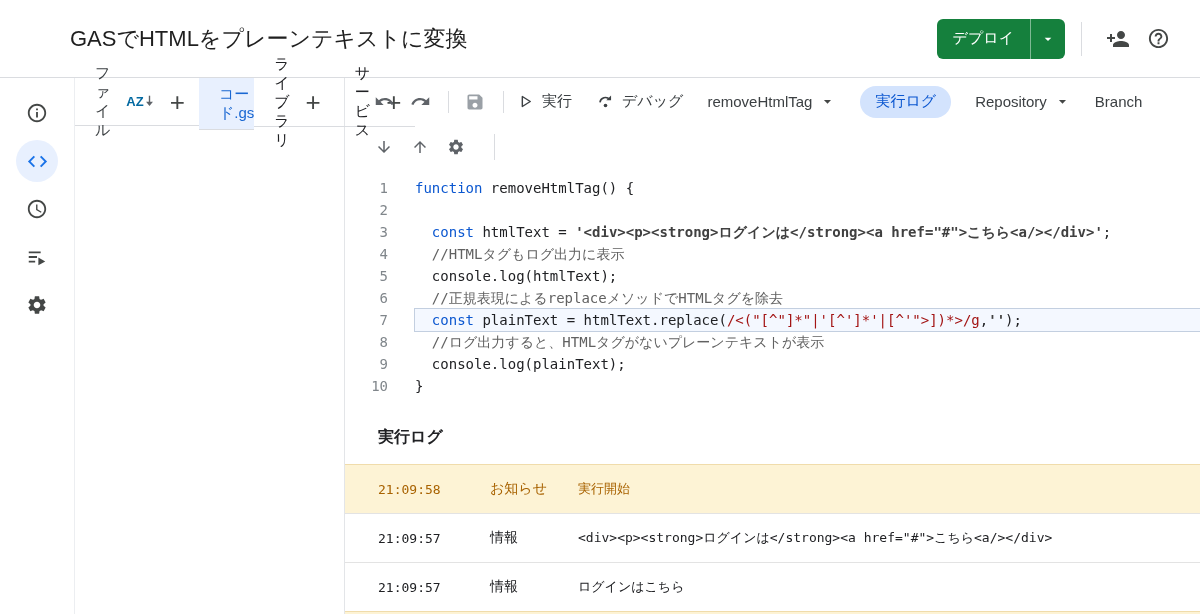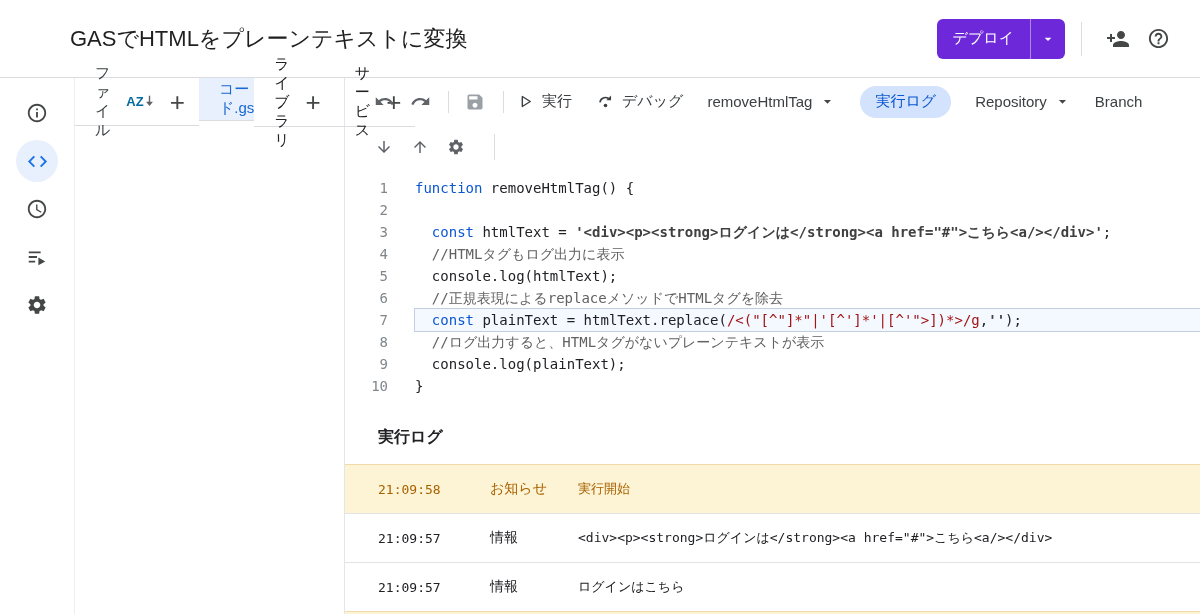--- a/index.html
+++ b/index.html
@@ -9,21 +9,21 @@
   svg { display:block; }
 
   .app { width:1200px; height:614px; overflow:hidden; display:flex; flex-direction:column; background:#fff; }
 
   
   .topbar { height:78px; flex:0 0 78px; display:flex; align-items:center; padding:0 22px; border-bottom:1px solid #dadce0; background:#fff; }
   .brand { display:flex; align-items:center; gap:12px; }
   .brand-name { font-size:22px; color:#444746; white-space:nowrap; }
   .project-title { font-size:22px; font-weight:500; color:#1f1f1f; margin-left:48px; white-space:nowrap; }
   .topbar-right { margin-left:auto; display:flex; align-items:center; }
-  .deploy-btn { display:flex; align-items:center; height:40px; background:#6d28d9; color:#fff; border-radius:6px; overflow:hidden; }
+  .deploy-btn { display:flex; align-items:center; height:40px; background:#15803d; color:#fff; border-radius:6px; overflow:hidden; }
   .deploy-label { padding:0 16px; font-size:15px; font-weight:500; }
   .deploy-caret { display:flex; align-items:center; justify-content:center; height:40px; padding:0 9px; border-left:1px solid rgba(255,255,255,.45); }
   .vsep { width:1px; height:34px; background:#dadce0; margin:0 16px; }
   .icon-btn { width:40px; height:40px; display:flex; align-items:center; justify-content:center; color:#444746; border-radius:50%; }
 
   
   .body { flex:1; display:flex; min-height:0; }
 
   
   .rail { width:75px; flex:0 0 75px; display:flex; flex-direction:column; align-items:center; padding-top:14px; border-right:1px solid #eceef1; }
@@ -31,21 +31,21 @@
   .rail-item.active { background:#e8f0fe; color:#1a73e8; }
 
   
   .files { width:270px; flex:0 0 270px; border-right:1px solid #e3e5e8; display:flex; flex-direction:row; }
   .files-header { height:48px; flex:0 0 48px; display:flex; align-items:center; padding:0 14px 0 20px; border-bottom:1px solid #dadce0; }
   .files-title { flex:1; font-size:15px; color:#3c4043; }
   .mini-btn { display:flex; align-items:center; justify-content:center; color:#444746; margin-left:16px; }
   .az { font-size:13px; font-weight:700; letter-spacing:0; color:#0369a1; display:flex; align-items:flex-start; }
   .az .az-arrow { margin-left:1px; }
   .plus-glyph { font-size:26px; font-weight:300; color:#444746; line-height:1; }
-  .file-row { height:43px; display:flex; align-items:center; padding-left:20px; font-size:15px; border-bottom:1px solid #dadce0; }
+  .file-row { height:52px; display:flex; align-items:center; padding-left:20px; font-size:15px; border-bottom:1px solid #dadce0; }
   .file-row.active { background:#e8f0fe; color:#1967d2; }
   .section-row { height:49px; display:flex; align-items:center; justify-content:space-between; padding:0 14px 0 20px; font-size:15px; color:#202124; border-bottom:1px solid #dadce0; }
 
   
   .editor { flex:1; min-width:0; display:flex; flex-direction:column; }
   .toolbar { height:47px; flex:0 0 47px; display:flex; align-items:center; padding-left:25px; }
   .tb-icon { width:28px; height:28px; display:flex; align-items:center; justify-content:center; color:#5f6368; margin-right:8px; }
   .tb-icon.disabled { color:#9aa0a6; cursor:default; }
   .vdiv { width:1px; height:22px; background:#dadce0; margin:0 12px 0 6px; }
   .vdiv.tall { height:26px; margin-left:16px; }

